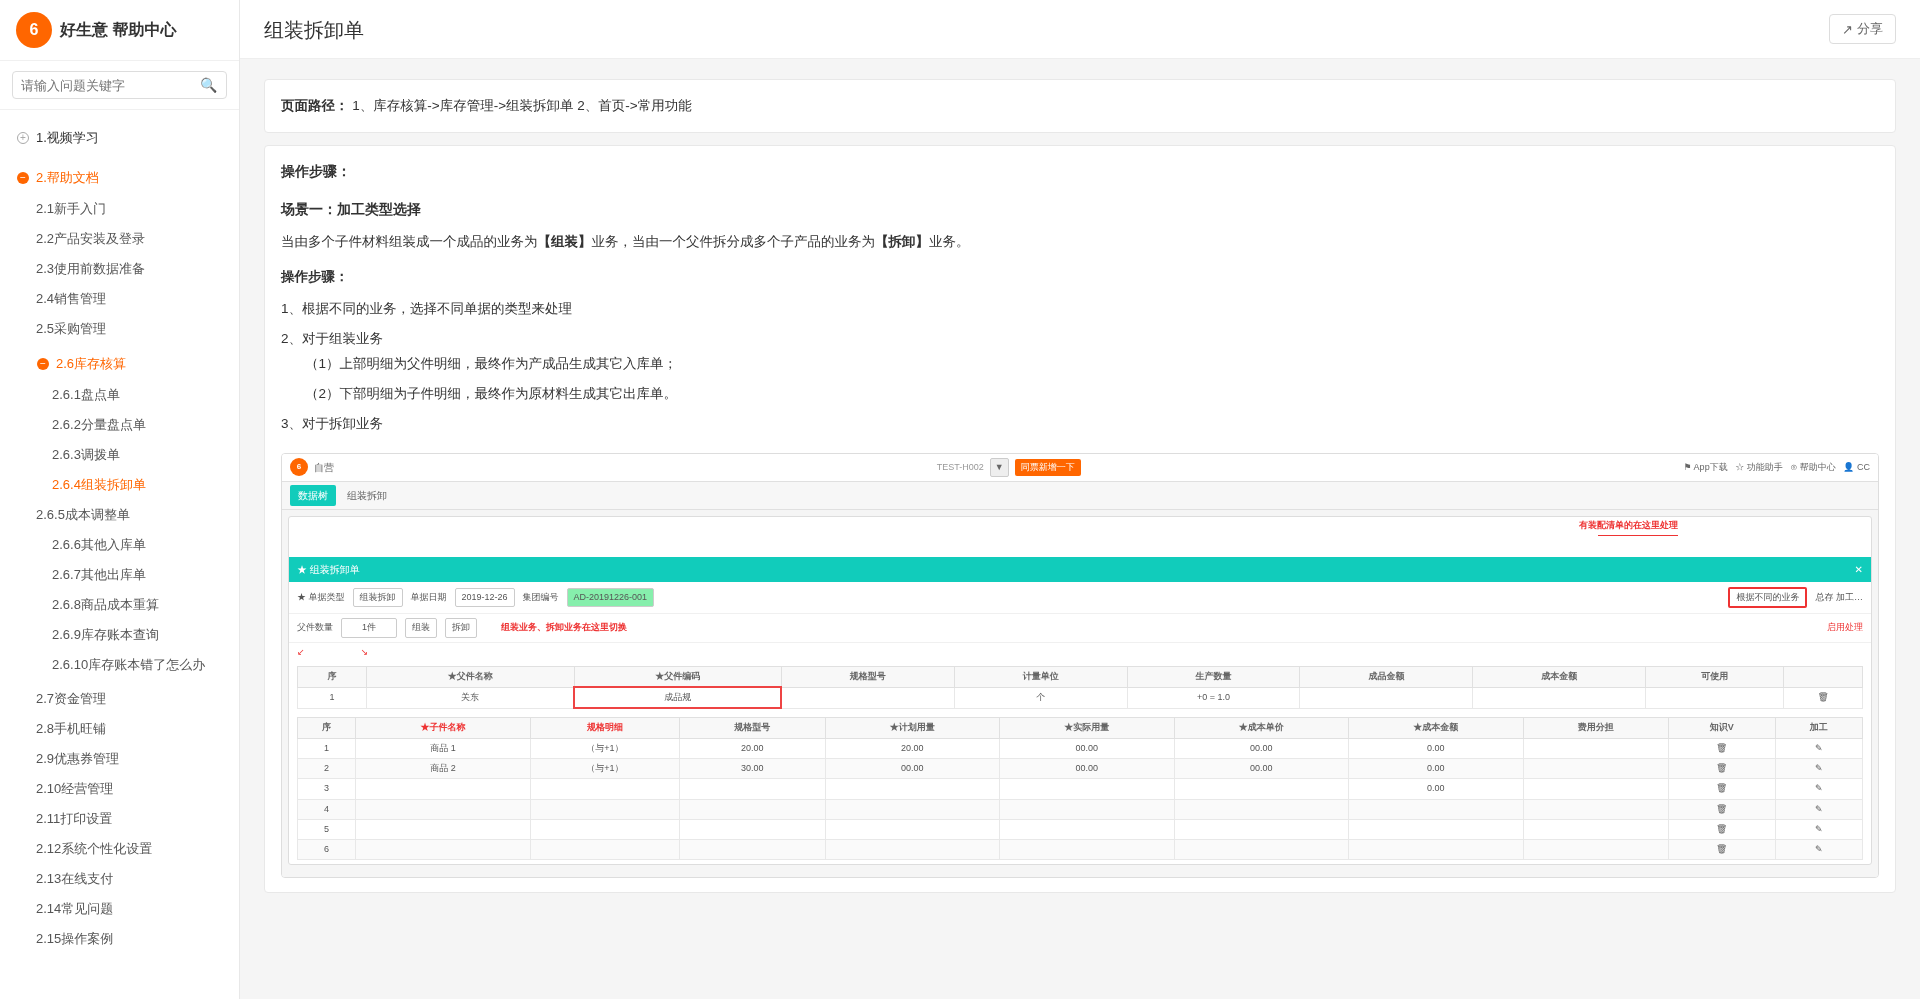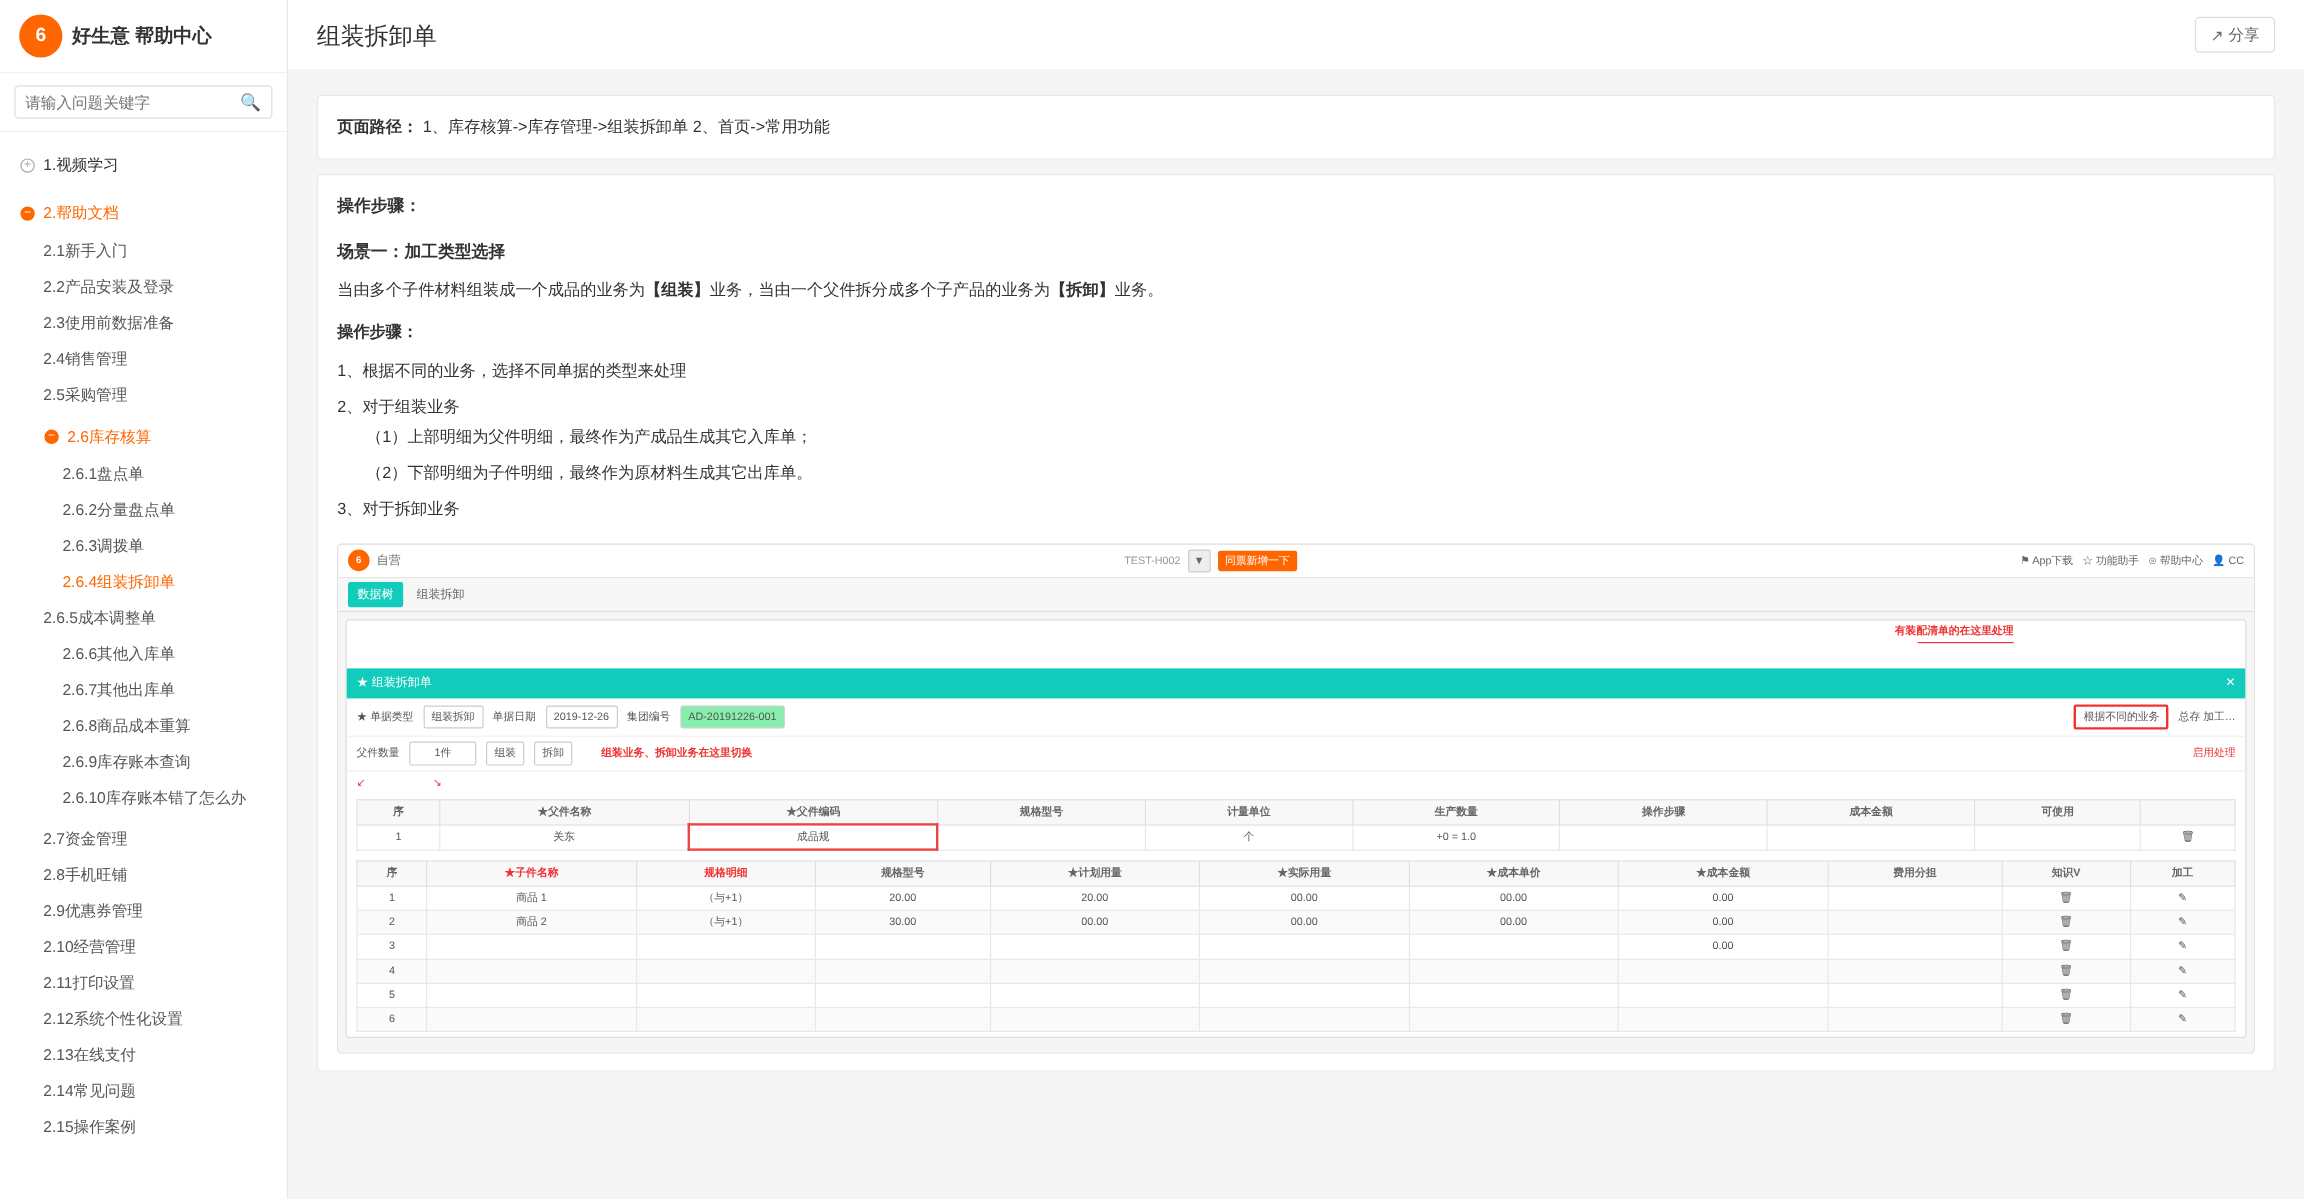--- a/index.html
+++ b/index.html
@@ -376,21 +376,21 @@
             <div style="padding:4px 8px;">
               <table class="mock-table">
                 <thead>
                   <tr>
                     <th>序</th>
                     <th>★父件名称</th>
                     <th>★父件编码</th>
                     <th>规格型号</th>
                     <th>计量单位</th>
                     <th>生产数量</th>
-                    <th>操作步骤</th>
+                    <th>成品金额</th>
                     <th>成本金额</th>
                     <th>可使用</th>
                     <th></th>
                   </tr>
                 </thead>
                 <tbody>
                   <tr>
                     <td>1</td>
                     <td>关东</td>
                     <td style="border:2px solid #e44;">成品规</td>

